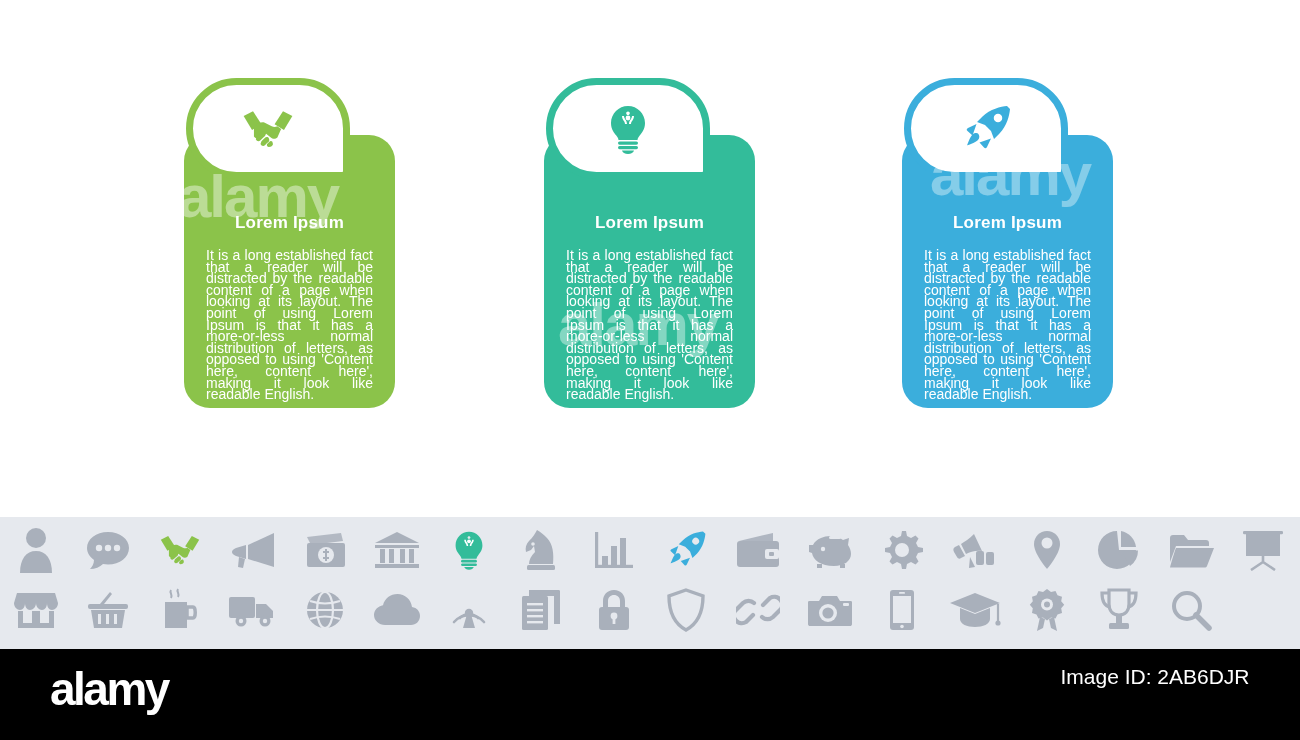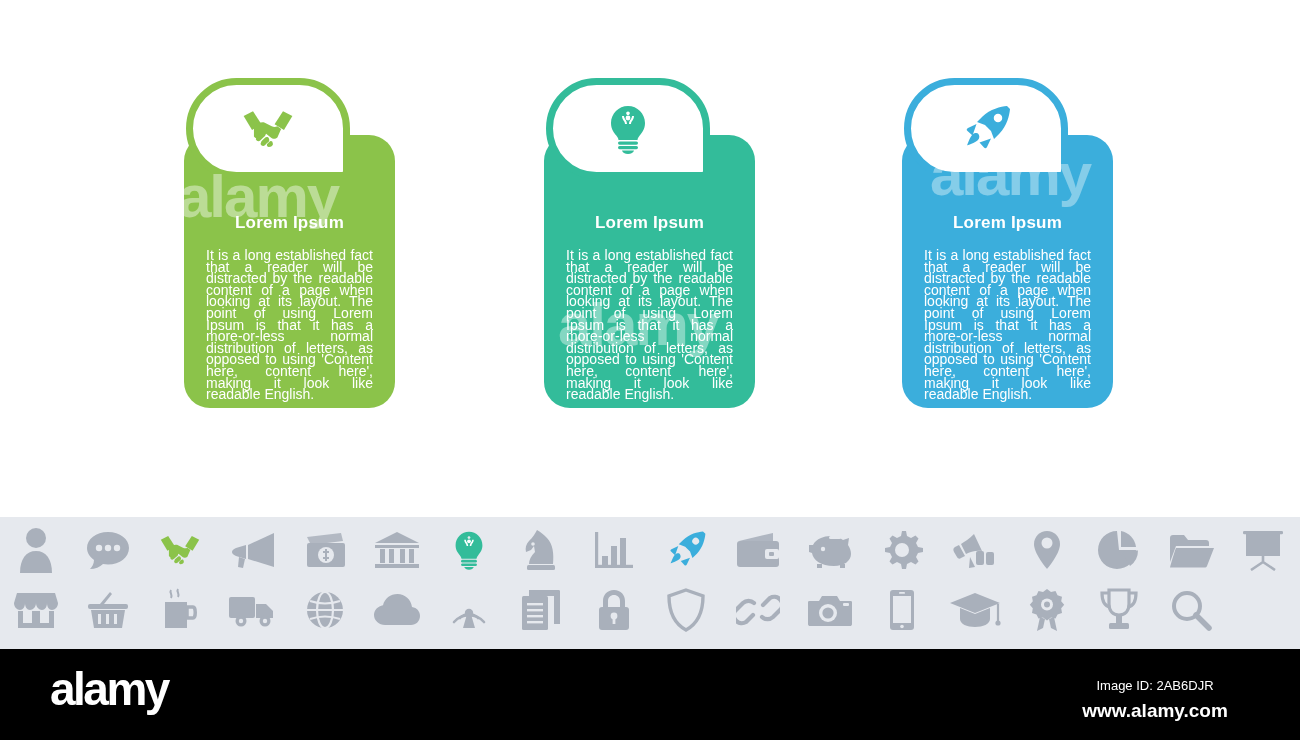--- a/index.html
+++ b/index.html
@@ -78,21 +78,21 @@
   #footer {
     position:absolute; left:0; top:649px; width:1300px; height:91px;
     background:#000000;
   }
   #footer-logo {
     position:absolute; left:50px; top:17px;
     color:#ffffff; font-size:46px; font-weight:bold;
     letter-spacing:-2.5px; line-height:46px;
   }
   #footer-right { position:absolute; right:20px; top:18px; text-align:center; width:250px; }
-  #footer-imageid { color:#ffffff; font-size:13px; line-height:20px;margin-top:9px; }
+  #footer-imageid { color:#ffffff; font-size:21px; line-height:20px; }
   #footer-url { color:#ffffff; font-size:19px; font-weight:bold; line-height:26px; margin-top:2px; }
 </style>
 </head>
 <body>
 
 <div id="stage">
 
   <div id="infographic">
 
     <div class="card" id="c1" style="left:184px;">
@@ -447,17 +447,16 @@
           </svg>
       </div>
     </div>
 
   </div>
 
   <div id="footer">
     <div id="footer-logo">alamy</div>
     <div id="footer-right">
       <div id="footer-imageid">Image ID: 2AB6DJR</div>
-      <div id="footer-url">www.alamy.com</div>
     </div>
   </div>
 
 </div>
 
 </body></html>

